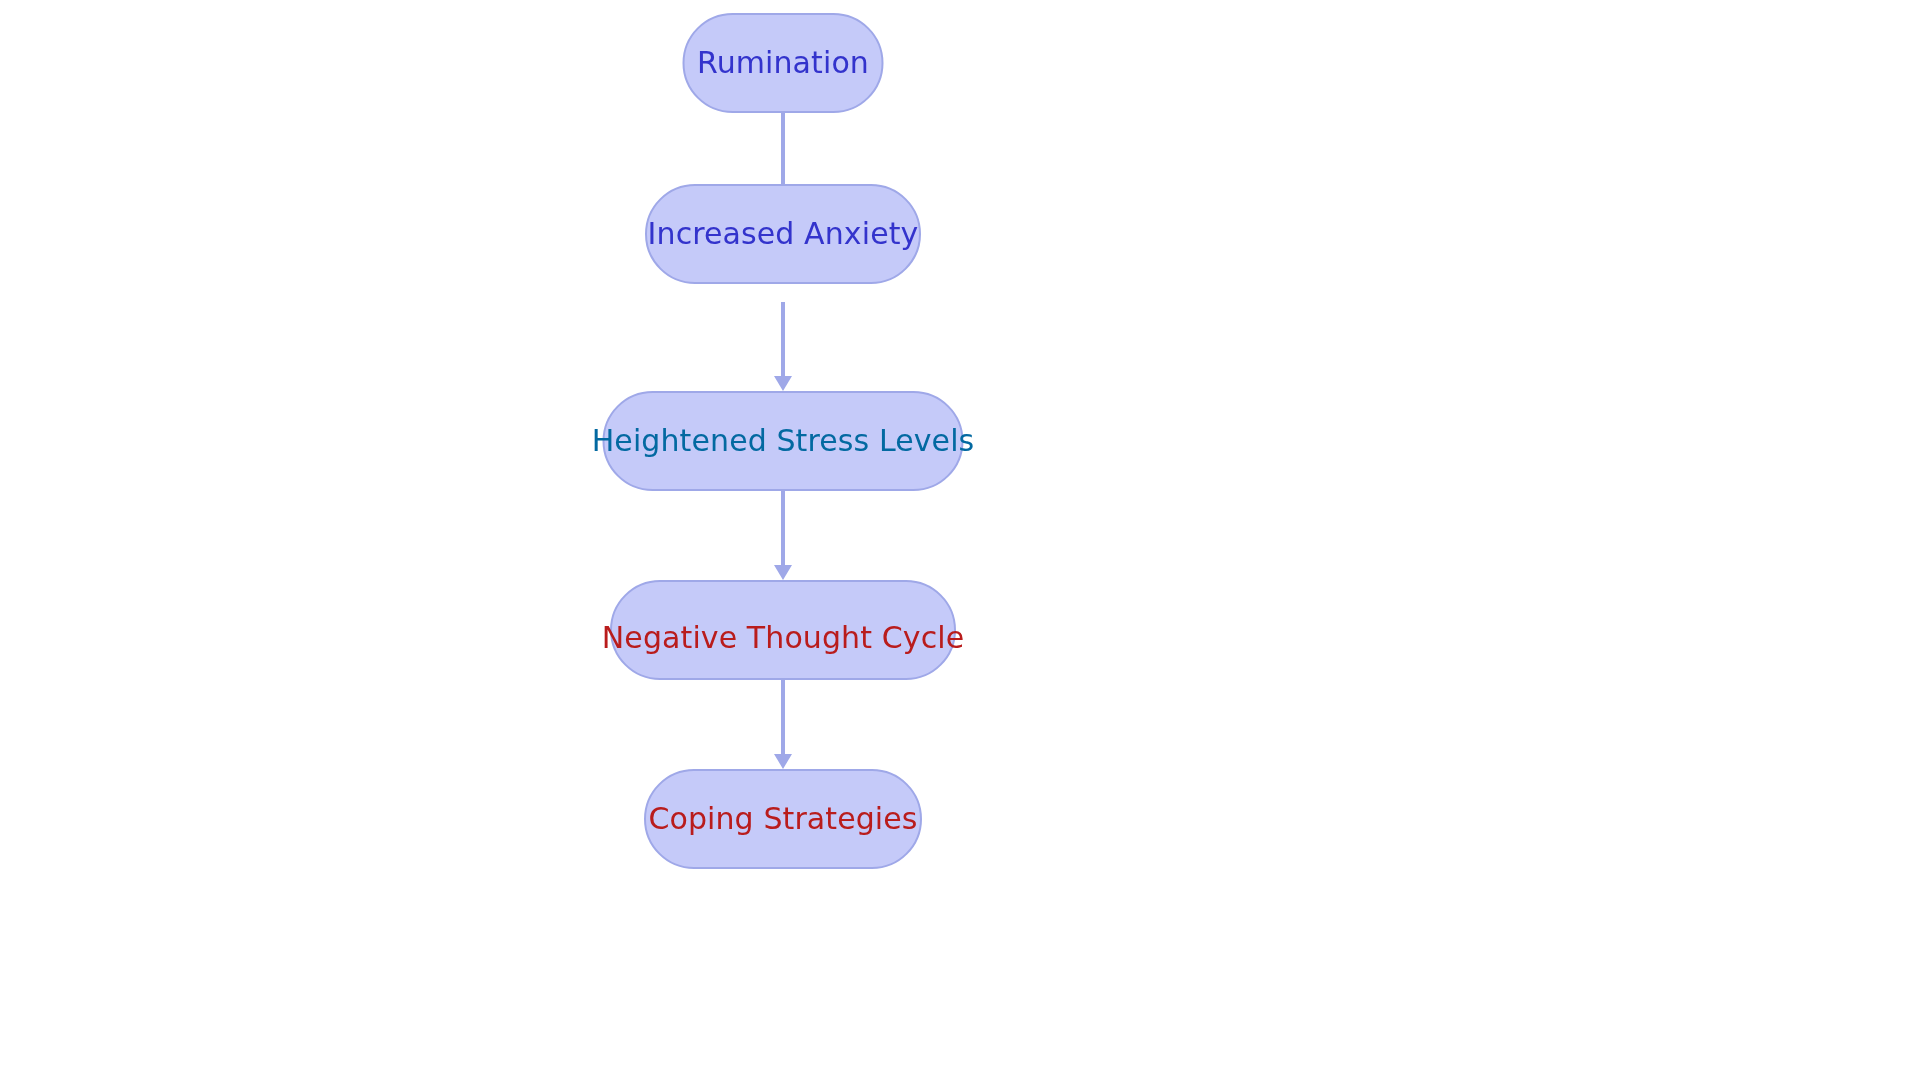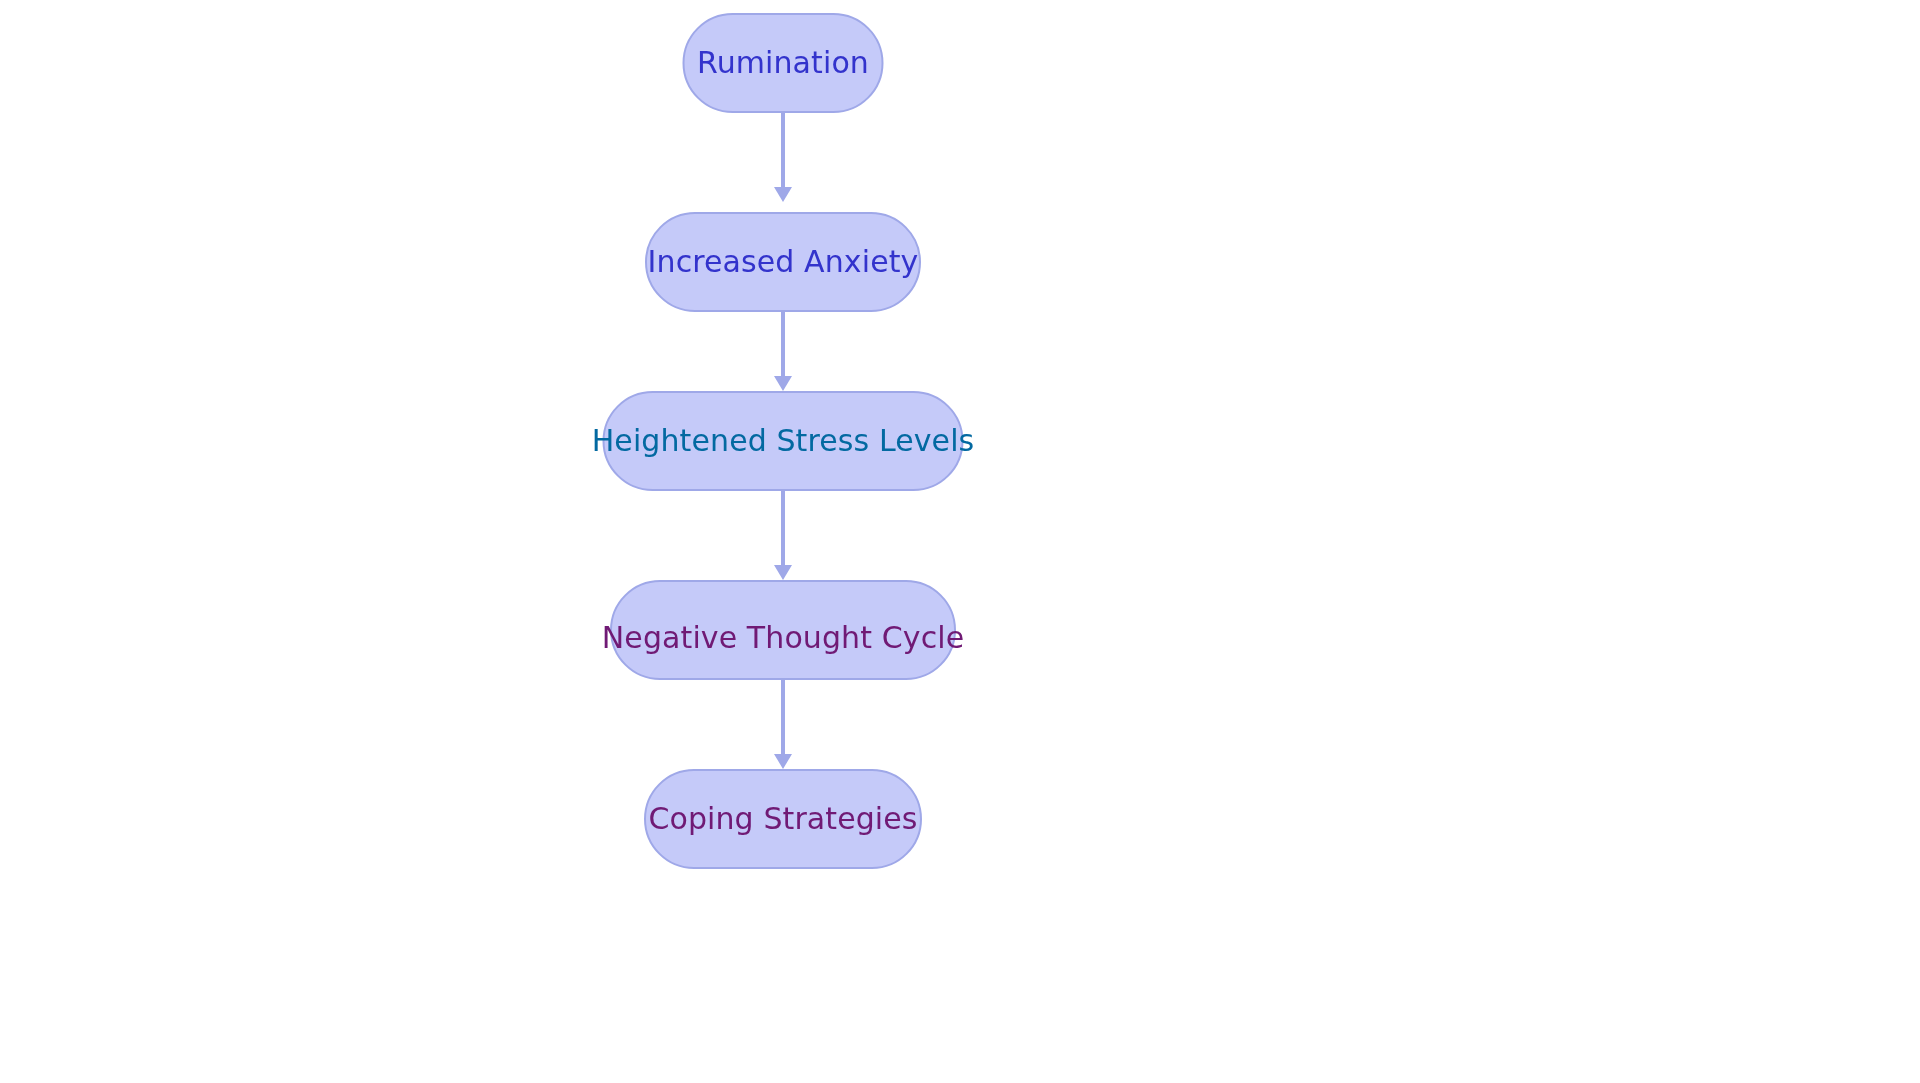--- a/index.html
+++ b/index.html
@@ -89,25 +89,25 @@
       <div class="flow-edge-line" style="height: 74px; background: rgb(159, 168, 232);"></div>
       <div class="flow-edge-head" style="border-top-color: rgb(159, 168, 232);"></div>
     </div>
     <div class="flow-edge" style="left: 783px; top: 680px; height: 89px;">
       <div class="flow-edge-line" style="height: 74px; background: rgb(159, 168, 232);"></div>
       <div class="flow-edge-head" style="border-top-color: rgb(159, 168, 232);"></div>
     </div>
     <div class="flow-node" style="left: 783px; top: 13px; width: 201px; background: rgb(197, 202, 249); border-color: rgb(159, 168, 232);">
       <span class="flow-node-label" style="color: rgb(51, 51, 204);">Rumination</span>
     </div>
-    <div class="flow-node" style="left: 783px; top: 212px; width: 276px; background: rgb(197, 202, 249); border-color: rgb(159, 168, 232); text-align: center;">
+    <div class="flow-node" style="left: 783px; top: 184px; width: 276px; background: rgb(197, 202, 249); border-color: rgb(159, 168, 232); text-align: center;">
       <span class="flow-node-label" style="color: rgb(51, 51, 204);">Increased Anxiety</span>
     </div>
     <div class="flow-node" style="left: 783px; top: 391px; width: 361px; background: rgb(197, 202, 249); border-color: rgb(159, 168, 232);">
       <span class="flow-node-label" style="color: #0369a1;">Heightened Stress Levels</span>
     </div>
     <div class="flow-node" style="left: 783px; top: 580px; width: 346px; background: rgb(197, 202, 249); border-color: rgb(159, 168, 232);">
-      <span class="flow-node-label" style="color: #701a75; margin-top: 16px;">Negative Thought Cycle</span>
+      <span class="flow-node-label" style="color: #b91c1c; margin-top: 16px;">Negative Thought Cycle</span>
     </div>
     <div class="flow-node" style="left: 783px; top: 769px; width: 278px; background: rgb(197, 202, 249); border-color: rgb(159, 168, 232);">
-      <span class="flow-node-label" style="color: #701a75; text-align: center;">Coping Strategies</span>
+      <span class="flow-node-label" style="color: #b91c1c; text-align: center;">Coping Strategies</span>
     </div>
   </div>
 
 </body></html>

